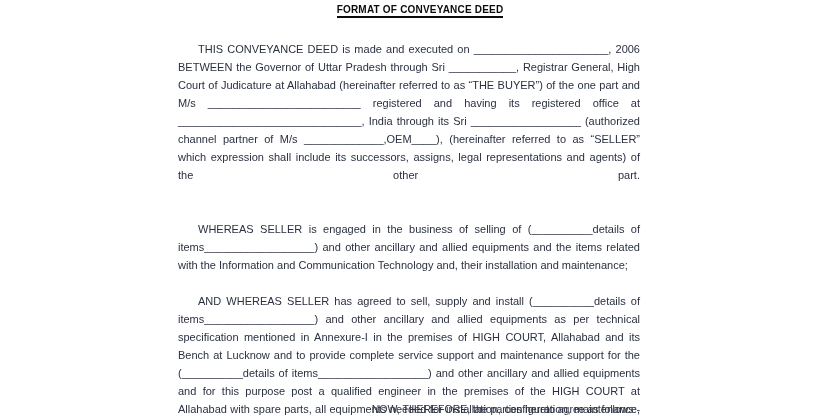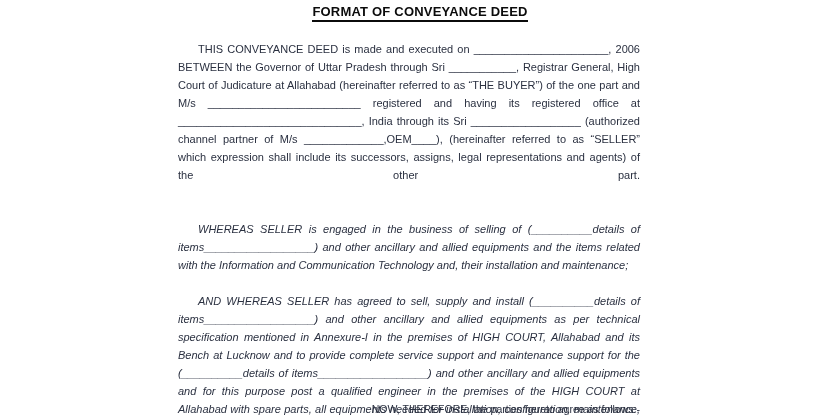--- a/index.html
+++ b/index.html
@@ -19,21 +19,21 @@
     width: 840px;
     height: 420px;
     background: #ffffff;
   }
   .doc-title {
     position: absolute;
     top: 4px;
     left: 0;
     width: 840px;
     text-align: center;
-    font-size: 13px;
+    font-size: 10px;
     font-weight: bold;
     letter-spacing: 0.2px;
     color: #0b0b0b;
     font-family: "Liberation Sans", sans-serif;
   }
   .doc-title span.tt {
     border-bottom: 2px solid #0b0b0b;
     padding-bottom: 1px;
   }
   .body-block {
@@ -47,21 +47,20 @@
     font-size: 11px;
     line-height: 18px;
     text-align: justify;
     text-justify: inter-word;
     color: #2a3040;
     text-indent: 20px;
     hyphens: none;
   }
   p.gap {
     margin-top: 18px;
-    font-style: italic;
   }
   
   .justify-all {
     text-align: justify;
   }
   .justify-all::after {
     content: "";
     display: inline-block;
     width: 100%;
   }

